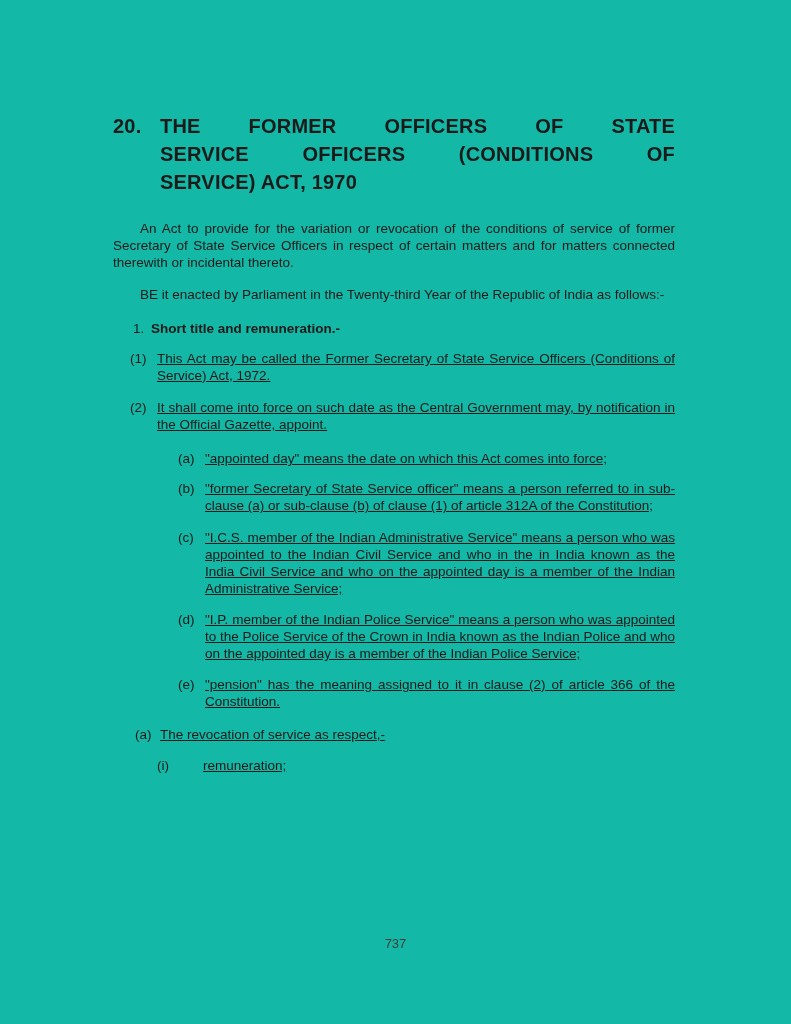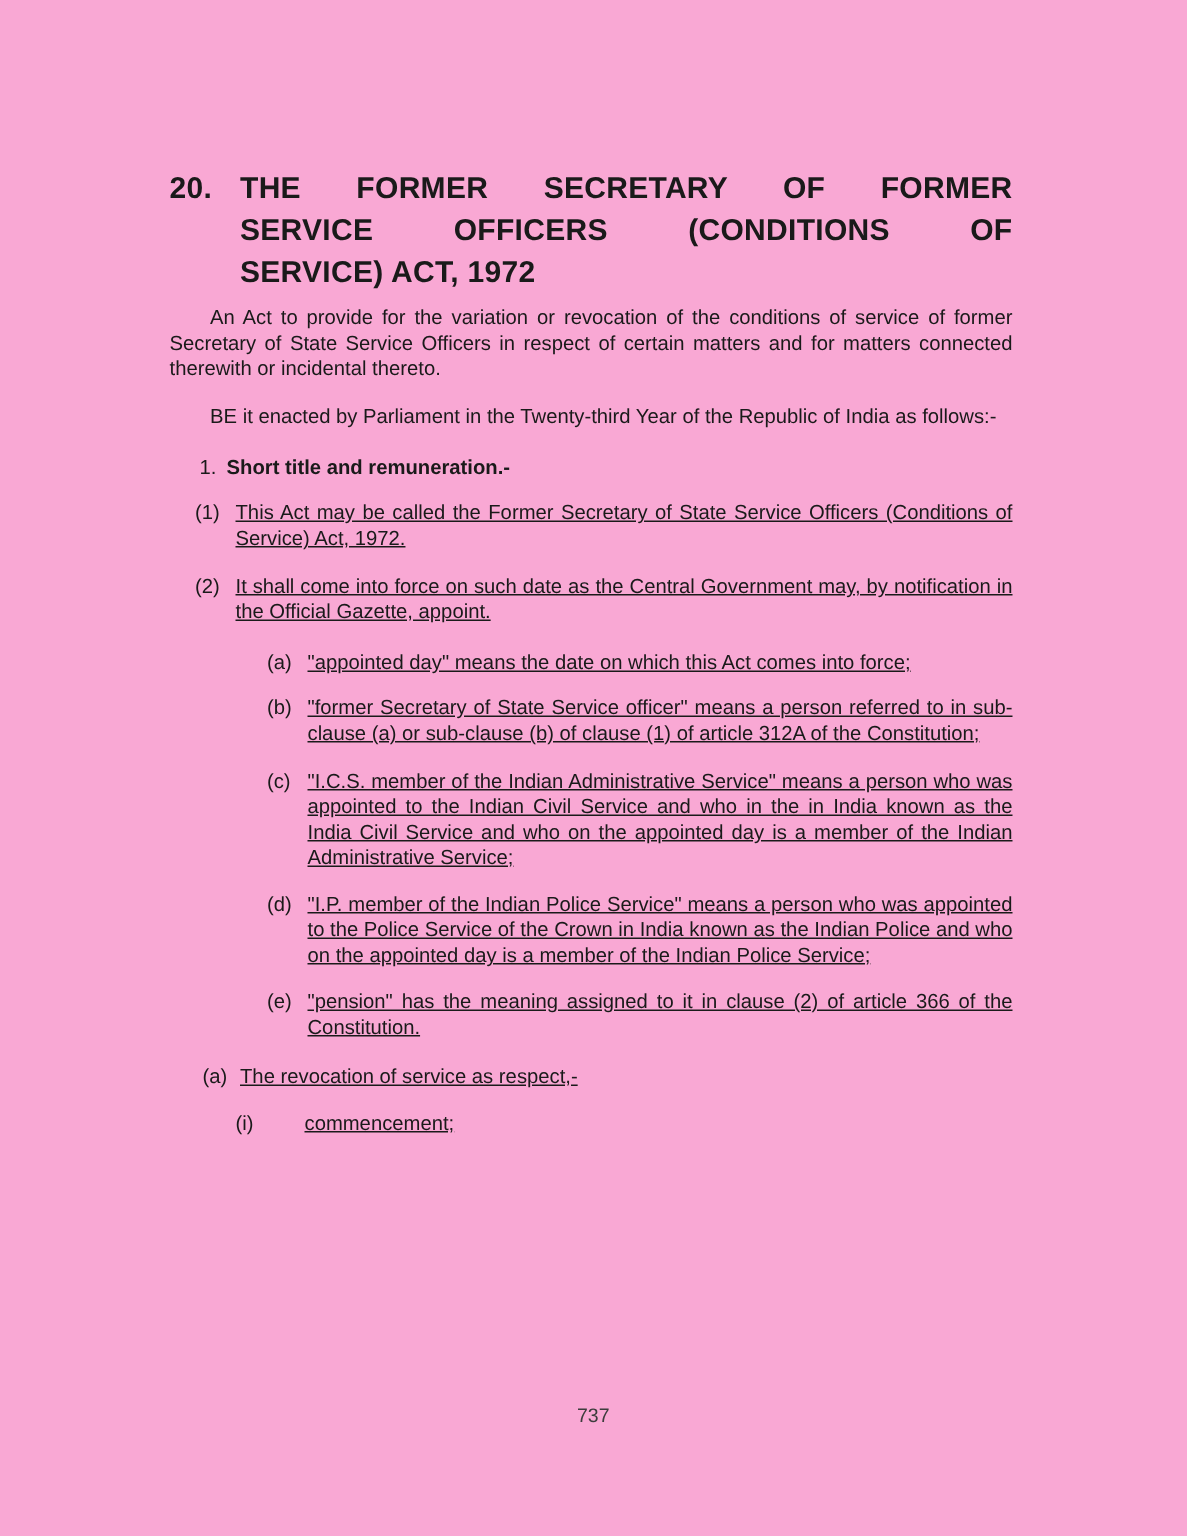--- a/index.html
+++ b/index.html
@@ -4,21 +4,21 @@
 <style>
   html, body {
     margin: 0;
     padding: 0;
     background: #ffffff;
   }
   .page {
     position: relative;
     width: 791px;
     height: 1024px;
-    background: #f9a8d4;
+    background: #14b8a6;
     font-family: "Liberation Sans", sans-serif;
     color: #1a1a1a;
     overflow: hidden;
     box-sizing: border-box;
   }
   .content {
     position: absolute;
     left: 113px;
     top: 112px;
     width: 562px;
@@ -80,21 +80,21 @@
   .c1 { margin-left: 17px; }
   .c1 .marker { flex-basis: 27px; }
   .c2 { margin-left: 65px; }
   .c2 .marker { flex-basis: 27px; }
   .c3a { margin-left: 22px; }
   .c3a .marker { flex-basis: 25px; }
   .c3i { margin-left: 44px; }
   .c3i .marker { flex-basis: 46px; }
   
   .mt8  { margin-top: 8px; }
-  .mt11 { margin-top: 7px; }
+  .mt11 { margin-top: 24px; }
   .mt13 { margin-top: 13px; }
   .mt14 { margin-top: 14px; }
   .mt15 { margin-top: 15px; }
   .mt16 { margin-top: 16px; }
   .mt17 { margin-top: 17px; }
   
   .page-number {
     position: absolute;
     left: 0;
     right: 0;
@@ -106,23 +106,23 @@
 </style>
 </head>
 <body>
 
 <div class="page">
   <div class="content">
 
     <div class="title">
       <span class="title-num">20.</span>
       <div class="title-lines">
-        <div class="jfull">THE FORMER SECRETARY OF FORMER</div>
+        <div class="jfull">THE FORMER OFFICERS OF STATE</div>
         <div class="jfull">SERVICE OFFICERS (CONDITIONS OF</div>
-        <div>SERVICE) ACT, 1972</div>
+        <div>SERVICE) ACT, 1970</div>
       </div>
     </div>
 
     <p class="para indent mt11">An Act to provide for the variation or revocation of the conditions of service of former Secretary of State Service Officers in respect of certain matters and for matters connected therewith or incidental thereto.</p>
 
     <p class="para indent mt15">BE it enacted by Parliament in the Twenty-third Year of the Republic of India as follows:-</p>
 
     <p class="s-heading mt17">
       <span class="num">1.</span>
       <b>Short title and remuneration.-</b>
@@ -160,19 +160,19 @@
     </div>
 
 
     <div class="clause c3a mt16">
       <span class="marker">(a)</span>
       <div class="text nojust">The revocation of service as respect,-</div>
     </div>
 
     <div class="clause c3i mt14">
       <span class="marker">(i)</span>
-      <div class="text nojust">commencement;</div>
+      <div class="text nojust">remuneration;</div>
     </div>
 
   </div>
 
   <div class="page-number">737</div>
 </div>
 
 </body></html>

